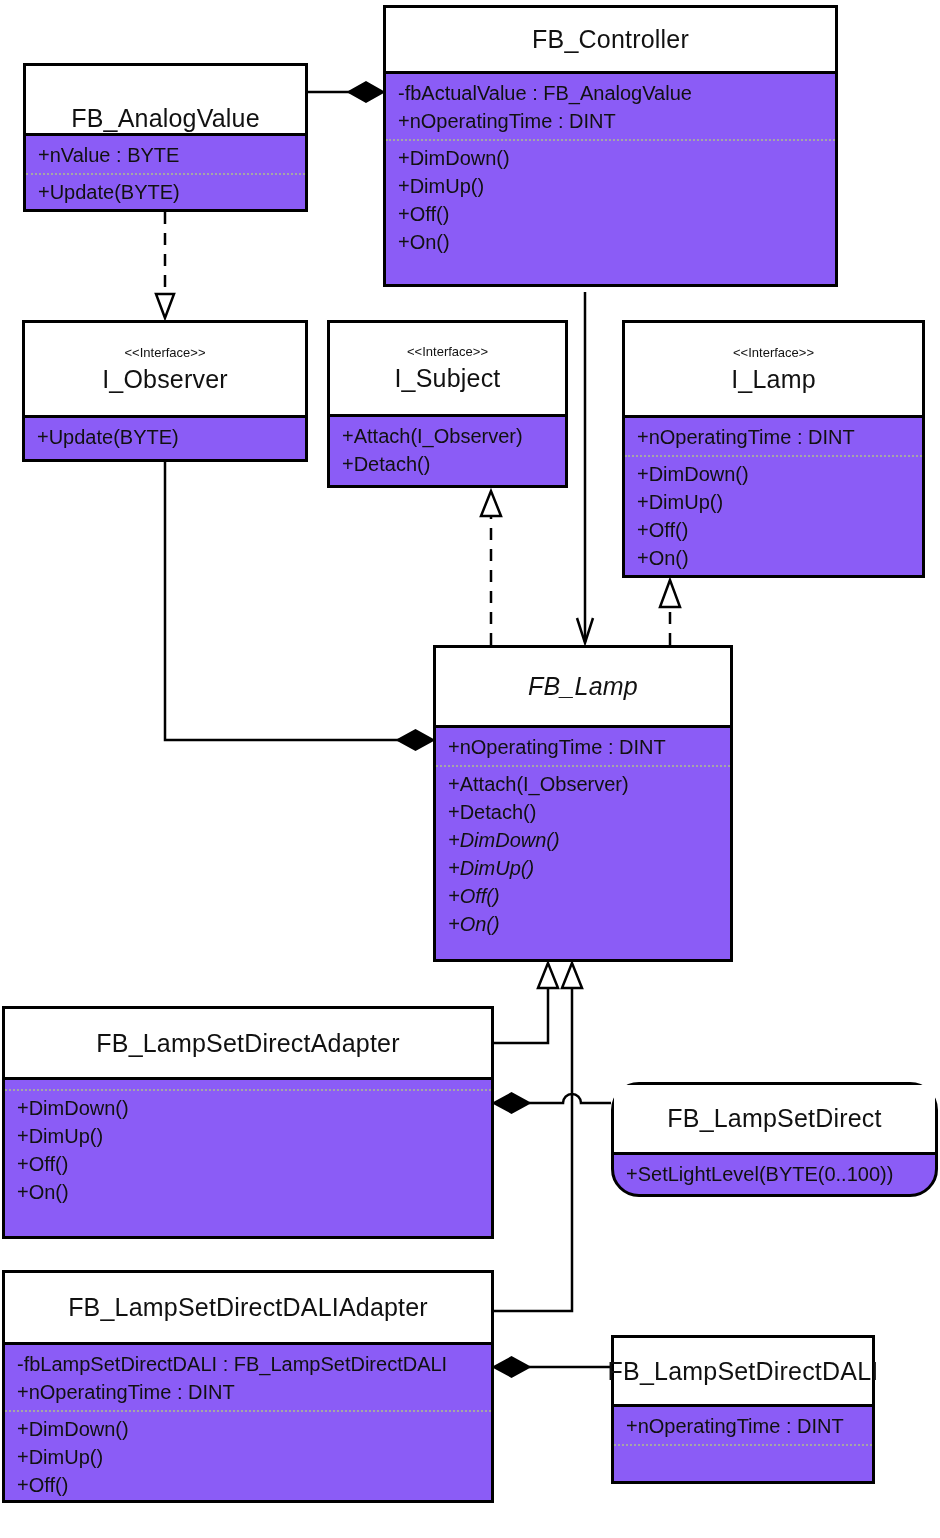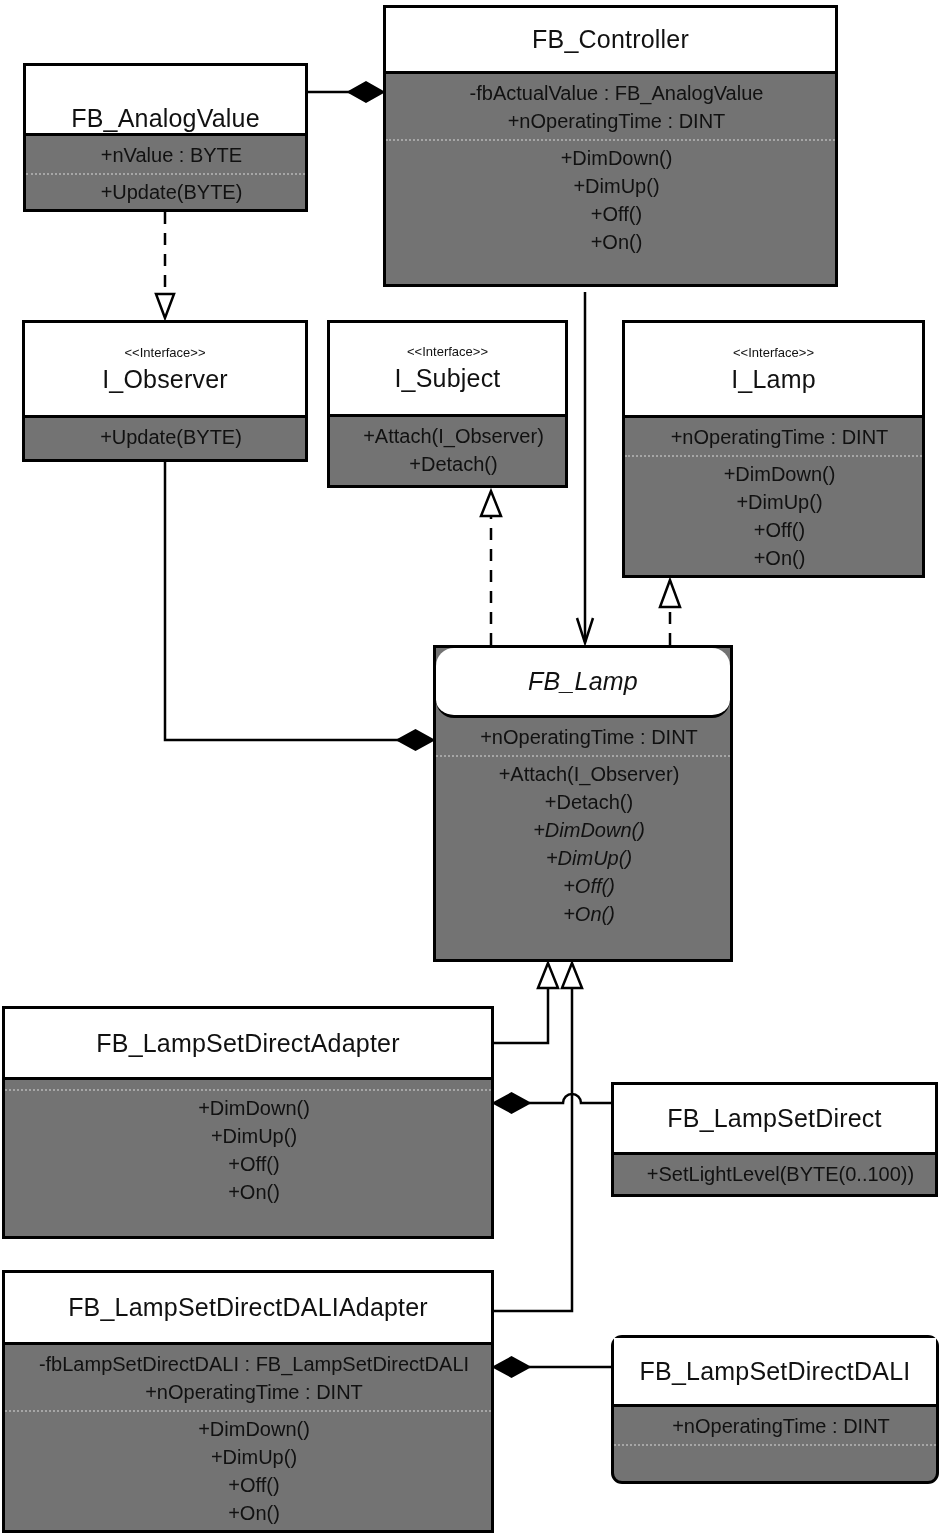--- a/index.html
+++ b/index.html
@@ -3,34 +3,34 @@
 <meta charset="utf-8">
 <style>
   html,body { margin:0; padding:0; }
   body {
     width:940px; height:1538px; position:relative; background:#ffffff;
     font-family:"Liberation Sans", sans-serif; color:#111;
     overflow:hidden;
   }
   #connector-layer { position:absolute; left:0; top:0; width:940px; height:1538px; }
   .uml-box {
-    position:absolute; border:3px solid #000; background:#737373;
+    position:absolute; border:3px solid #000; background:#8b5cf6;
     box-sizing:border-box; display:flex; flex-direction:column;
   }
   .uml-title {
     background:#ffffff; border-bottom:3px solid #000;
     display:flex; flex-direction:column; align-items:center; justify-content:center;
     box-sizing:border-box; flex:0 0 auto;
   }
   .title-text { font-size:25px; letter-spacing:0.2px; }
   .stereotype-text { font-size:13px; margin-bottom:5px; }
   .abstract-title { font-style:italic; }
   .uml-members {
     flex:1 1 auto; display:flex; flex-direction:column;
-    padding:5px 0 0 0; box-sizing:border-box; overflow:hidden;text-align:center;
+    padding:5px 0 0 0; box-sizing:border-box; overflow:hidden;
   }
   .row { font-size:20px; line-height:28px; padding-left:12px; white-space:nowrap; }
   .italic { font-style:italic; }
   .dotted-divider { border-top:2px dotted #a6a6a6; margin:4px 0 3px 0; height:0; }
 </style>
 </head>
 <body>
 
 <svg id="connector-layer" width="940" height="1538" viewBox="0 0 940 1538" fill="none" stroke="#000" stroke-width="2.5">
 
@@ -141,21 +141,21 @@
     <div class="row">+nOperatingTime : DINT</div>
     <div class="dotted-divider"></div>
     <div class="row">+DimDown()</div>
     <div class="row">+DimUp()</div>
     <div class="row">+Off()</div>
     <div class="row">+On()</div>
   </div>
 </div>
 
 <div class="uml-box" style="left:433px;top:645px;width:300px;height:317px;">
-  <div class="uml-title" style="height:70px;border-radius:18px;">
+  <div class="uml-title" style="height:80px;">
     <div class="title-text abstract-title">FB_Lamp</div>
   </div>
   <div class="uml-members">
     <div class="row">+nOperatingTime : DINT</div>
     <div class="dotted-divider"></div>
     <div class="row">+Attach(I_Observer)</div>
     <div class="row">+Detach()</div>
     <div class="row italic">+DimDown()</div>
     <div class="row italic">+DimUp()</div>
     <div class="row italic">+Off()</div>
@@ -169,45 +169,45 @@
   </div>
   <div class="uml-members">
     <div class="dotted-divider"></div>
     <div class="row">+DimDown()</div>
     <div class="row">+DimUp()</div>
     <div class="row">+Off()</div>
     <div class="row">+On()</div>
   </div>
 </div>
 
-<div class="uml-box" style="left:611px;top:1082px;width:327px;height:115px;">
+<div class="uml-box" style="left:611px;top:1082px;width:327px;height:115px;border-radius:28px;">
   <div class="uml-title" style="height:70px;">
     <div class="title-text">FB_LampSetDirect</div>
   </div>
   <div class="uml-members">
     <div class="row">+SetLightLevel(BYTE(0..100))</div>
   </div>
 </div>
 
-<div class="uml-box" style="left:2px;top:1270px;width:492px;height:263px;">
+<div class="uml-box" style="left:2px;top:1270px;width:492px;height:233px;">
   <div class="uml-title" style="height:72px;">
     <div class="title-text">FB_LampSetDirectDALIAdapter</div>
   </div>
   <div class="uml-members">
     <div class="row">-fbLampSetDirectDALI : FB_LampSetDirectDALI</div>
     <div class="row">+nOperatingTime : DINT</div>
     <div class="dotted-divider"></div>
     <div class="row">+DimDown()</div>
     <div class="row">+DimUp()</div>
     <div class="row">+Off()</div>
     <div class="row">+On()</div>
   </div>
 </div>
 
-<div class="uml-box" style="left:611px;top:1335px;width:328px;height:149px;border-radius:11px;">
+<div class="uml-box" style="left:611px;top:1335px;width:264px;height:149px;">
   <div class="uml-title" style="height:69px;">
     <div class="title-text">FB_LampSetDirectDALI</div>
   </div>
   <div class="uml-members">
     <div class="row">+nOperatingTime : DINT</div>
     <div class="dotted-divider"></div>
   </div>
 </div>
 
 </body></html>

